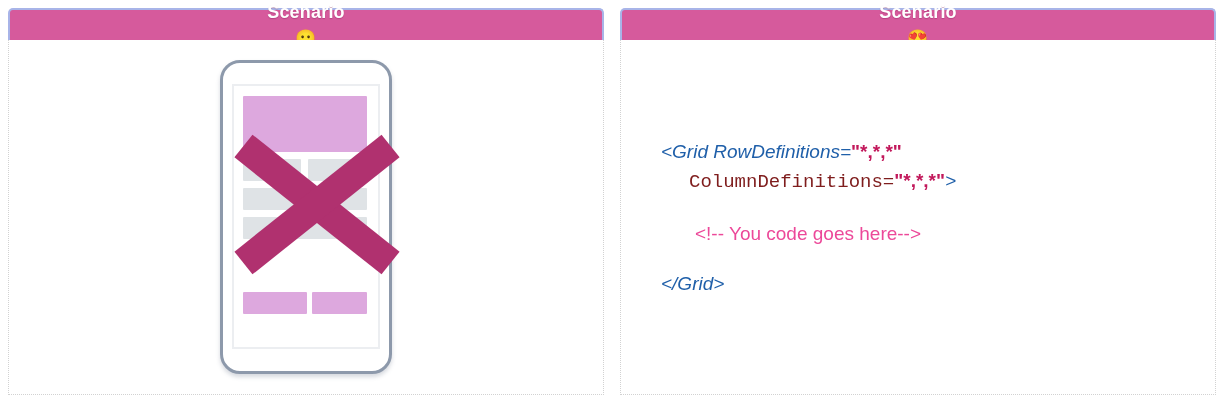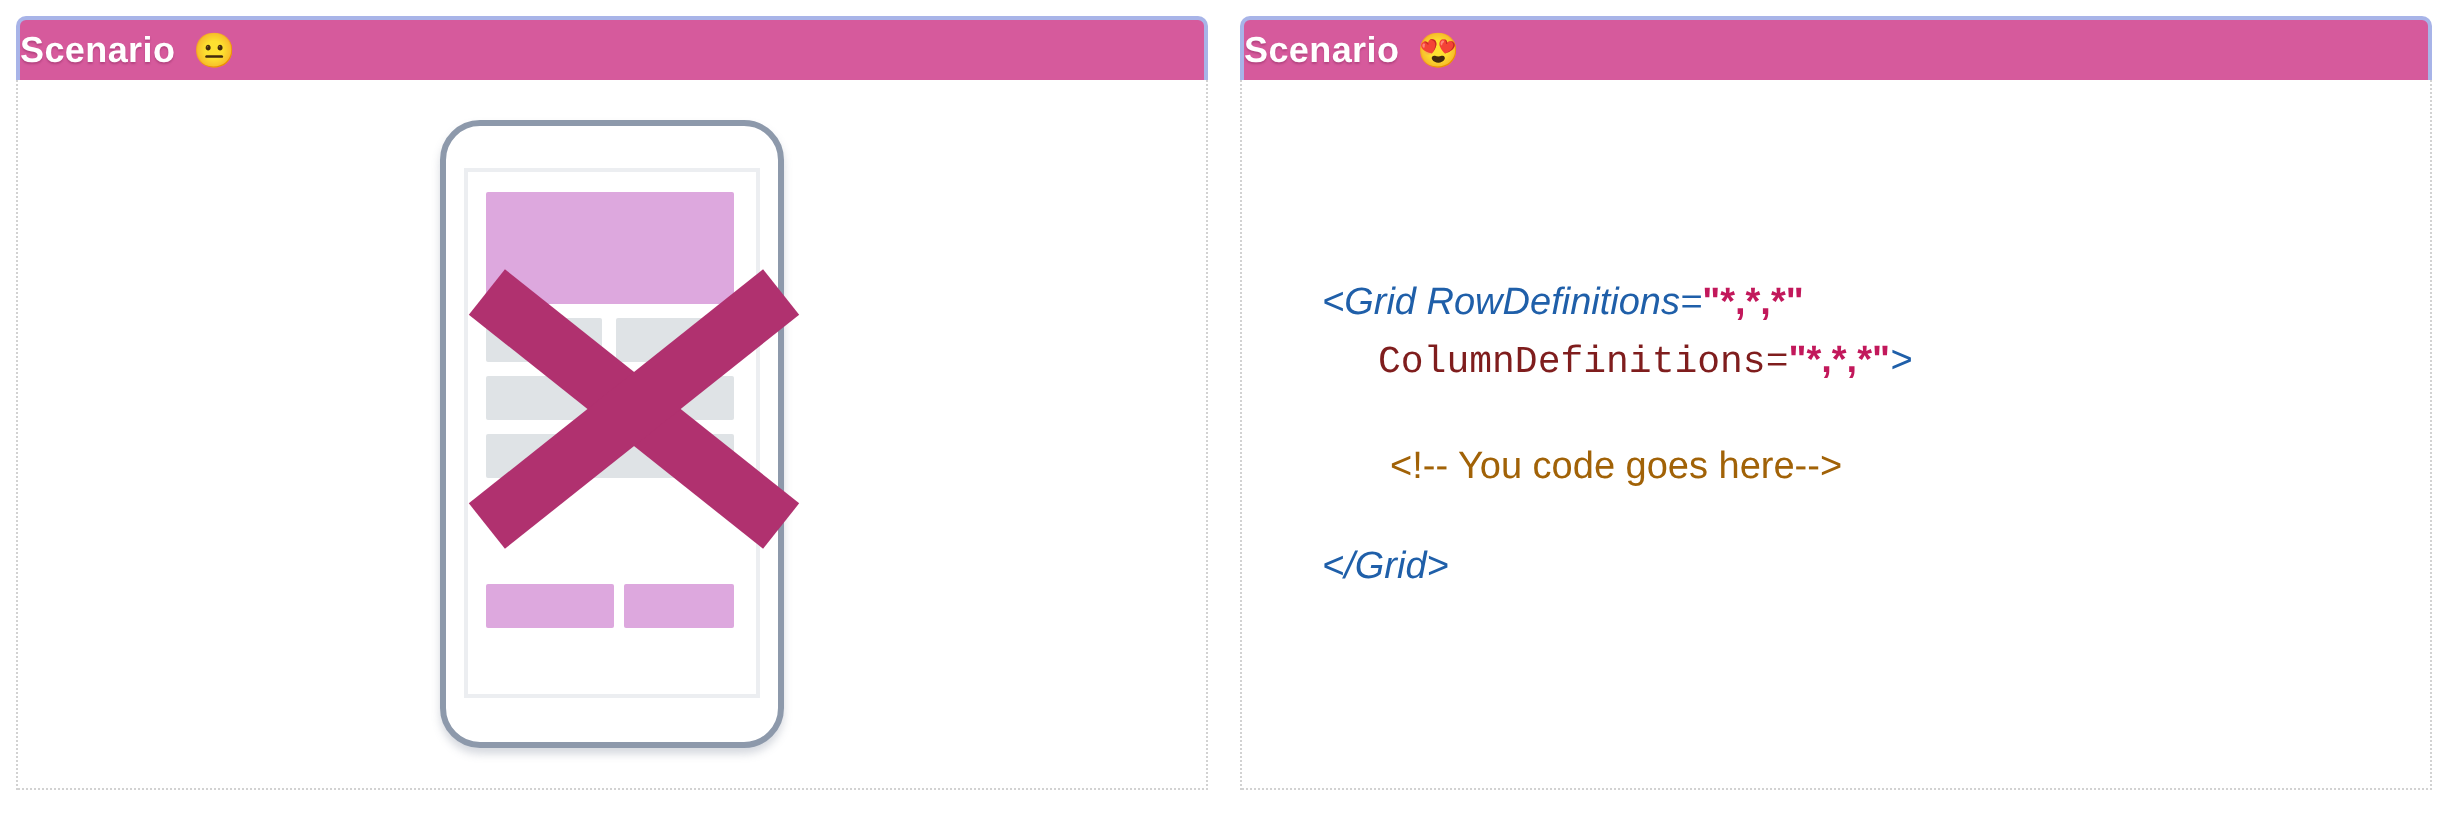--- a/index.html
+++ b/index.html
@@ -27,21 +27,23 @@
   .panel-header {
     position: relative;
     height: 32px;
     background: #d65a9c;
     border: 2px solid #a8b4e8;
     border-bottom: none;
     border-radius: 5px 5px 0 0;
     box-sizing: border-box;
     display: flex;
     align-items: center;
+    justify-content: center;
     gap: 9px;
+    flex-direction: column;
   }
   .panel-header-title {
     color: #ffffff;
     font-size: 18px;
     font-weight: bold;
     letter-spacing: 0.2px;
     text-shadow: 0 1px 1px rgba(120,30,80,0.35);
     line-height: 1;
   }
   .panel-header-emoji {
@@ -139,21 +141,21 @@
     white-space: pre;
   }
   .code-line { line-height: 29px; height: 29px; }
   .code-line.indent1 { padding-left: 28px; }
   .code-line.indent2 { padding-left: 34px; }
   .code-spacer { height: 24px; }
   .code-spacer-sm { height: 21px; }
   .tok-tag    { color: #1f5fa9; font-style: italic; }
   .tok-attr   { color: #7f1d1d; font-family: Liberation Mono, monospace; }
   .tok-val    { color: #c2185b; font-weight: bold; }
-  .tok-comment{ color: #a16207; }
+  .tok-comment{ color: #ec4899; }
 </style>
 </head>
 <body>
 
 <div id="page">
 
   <div class="panel panel-left">
     <div class="panel-header">
       <span class="panel-header-title">Scenario</span>
       <span class="panel-header-emoji">😐</span>

